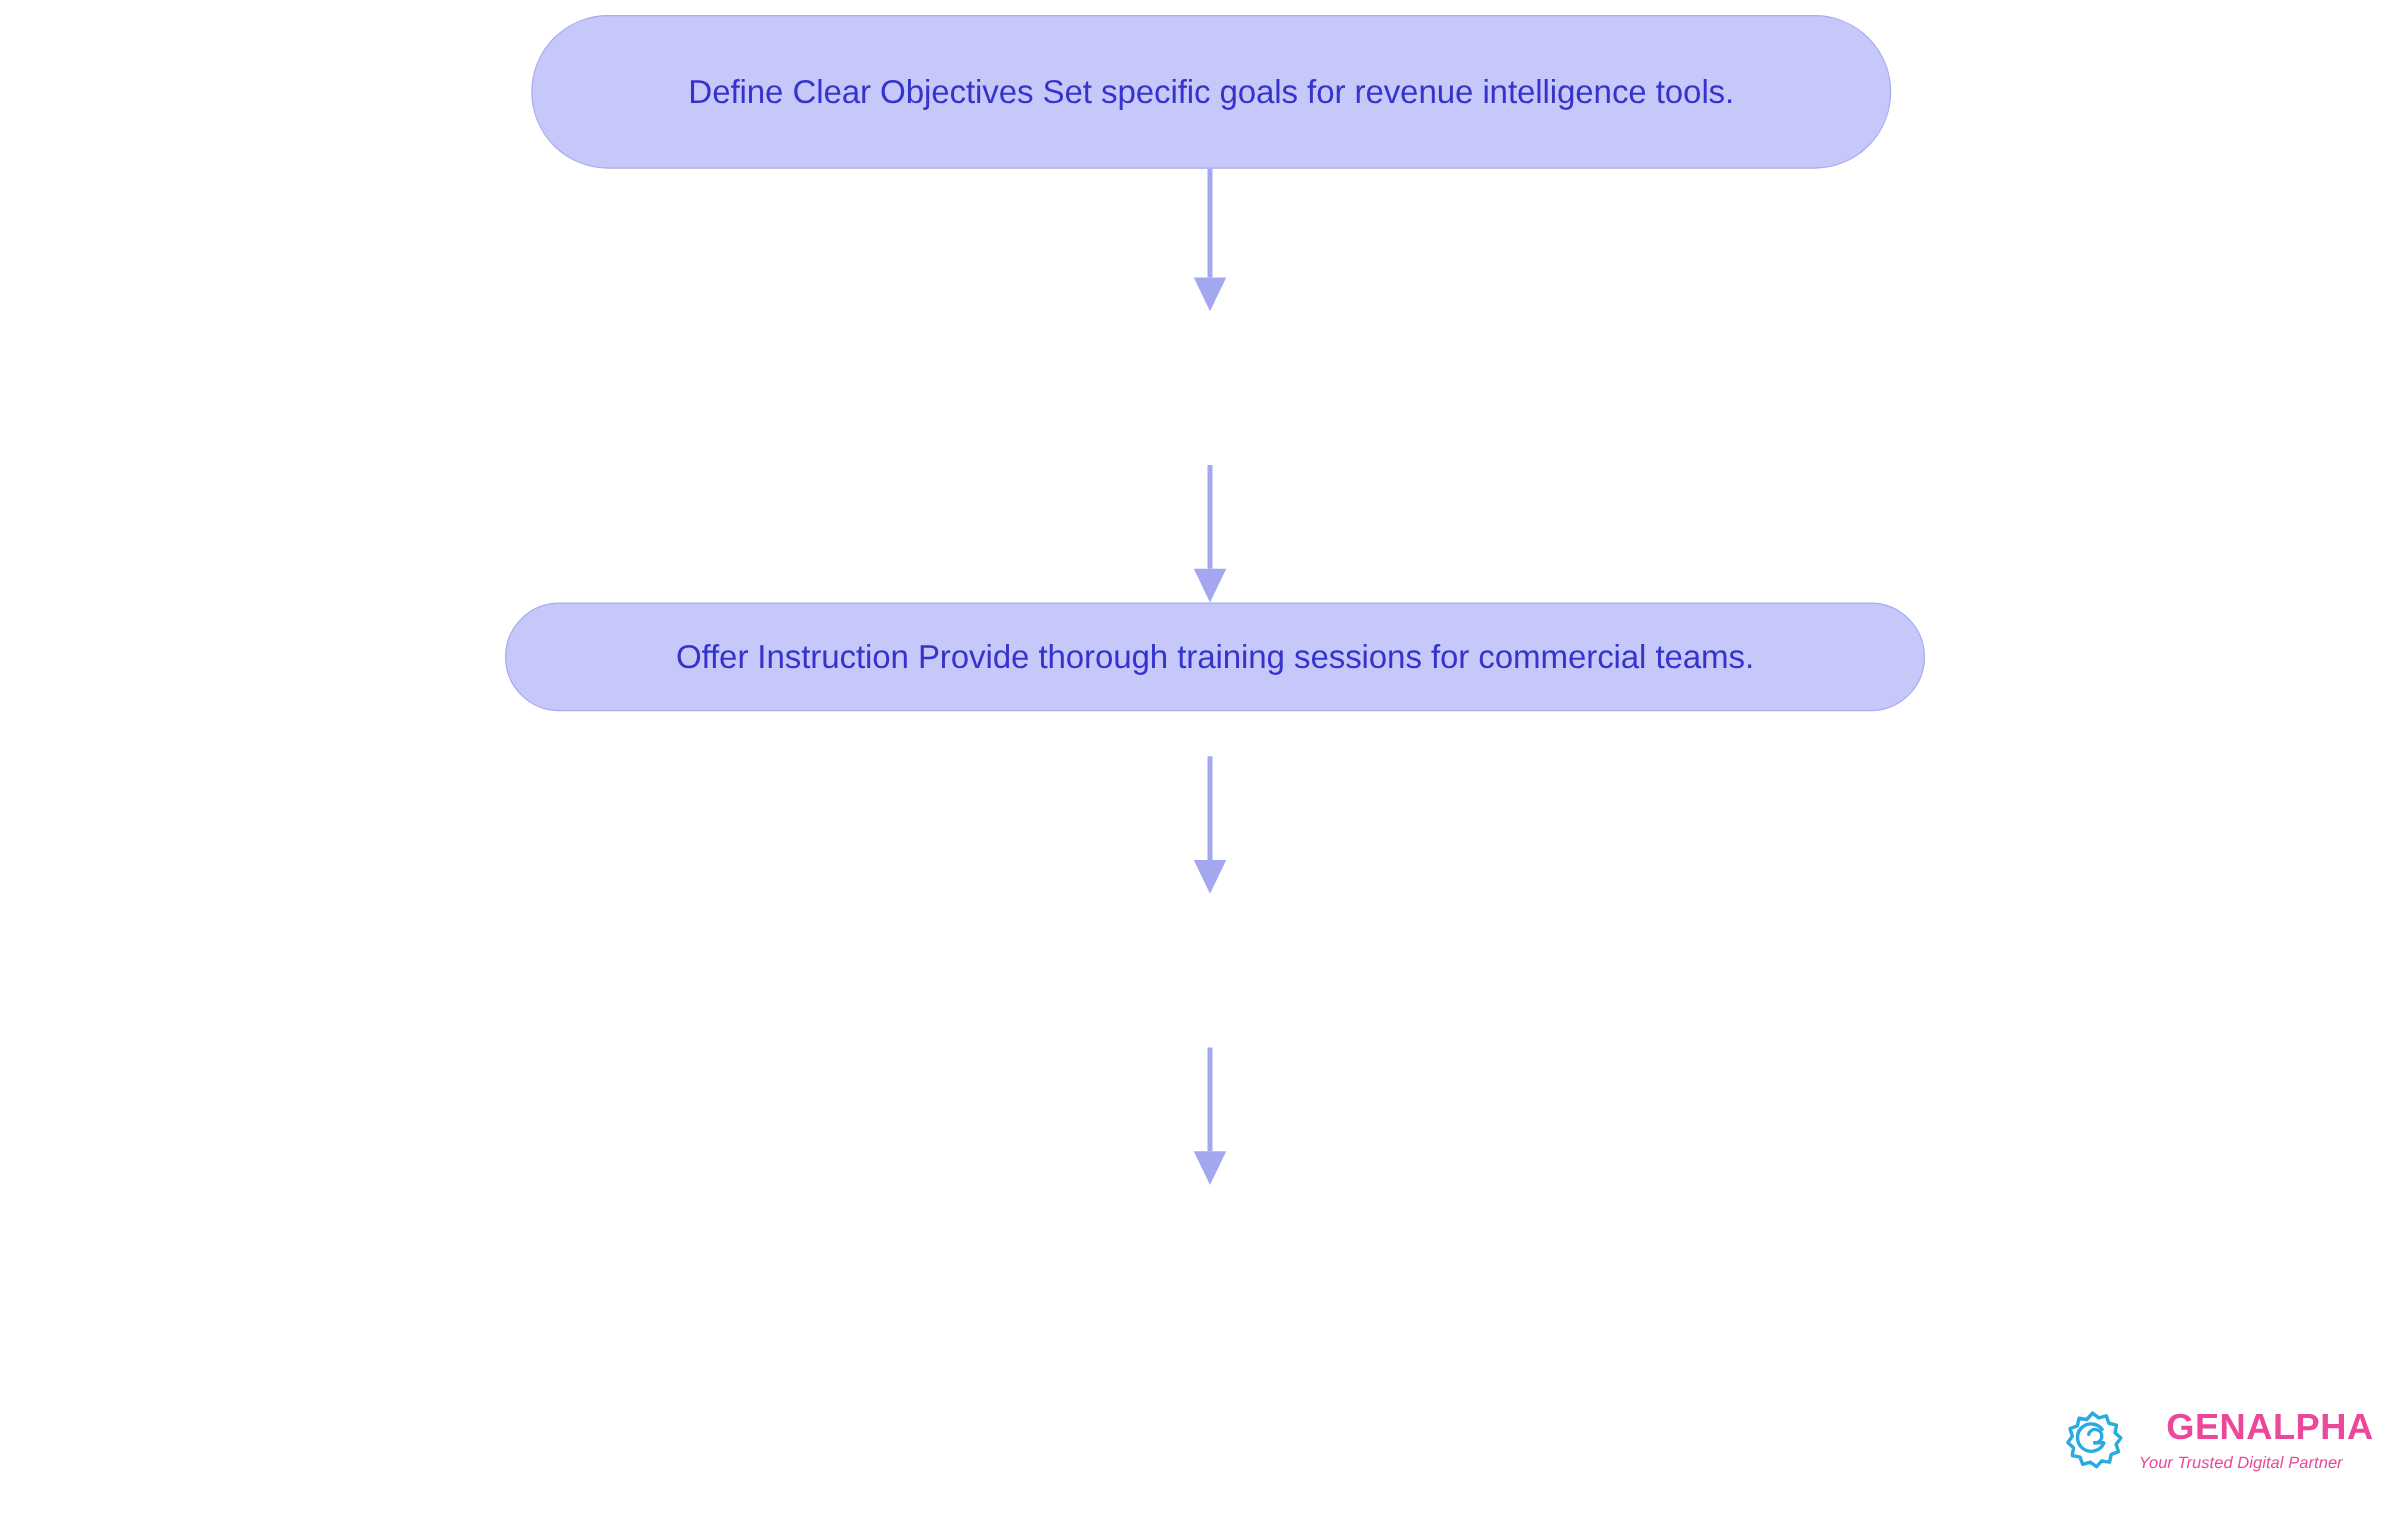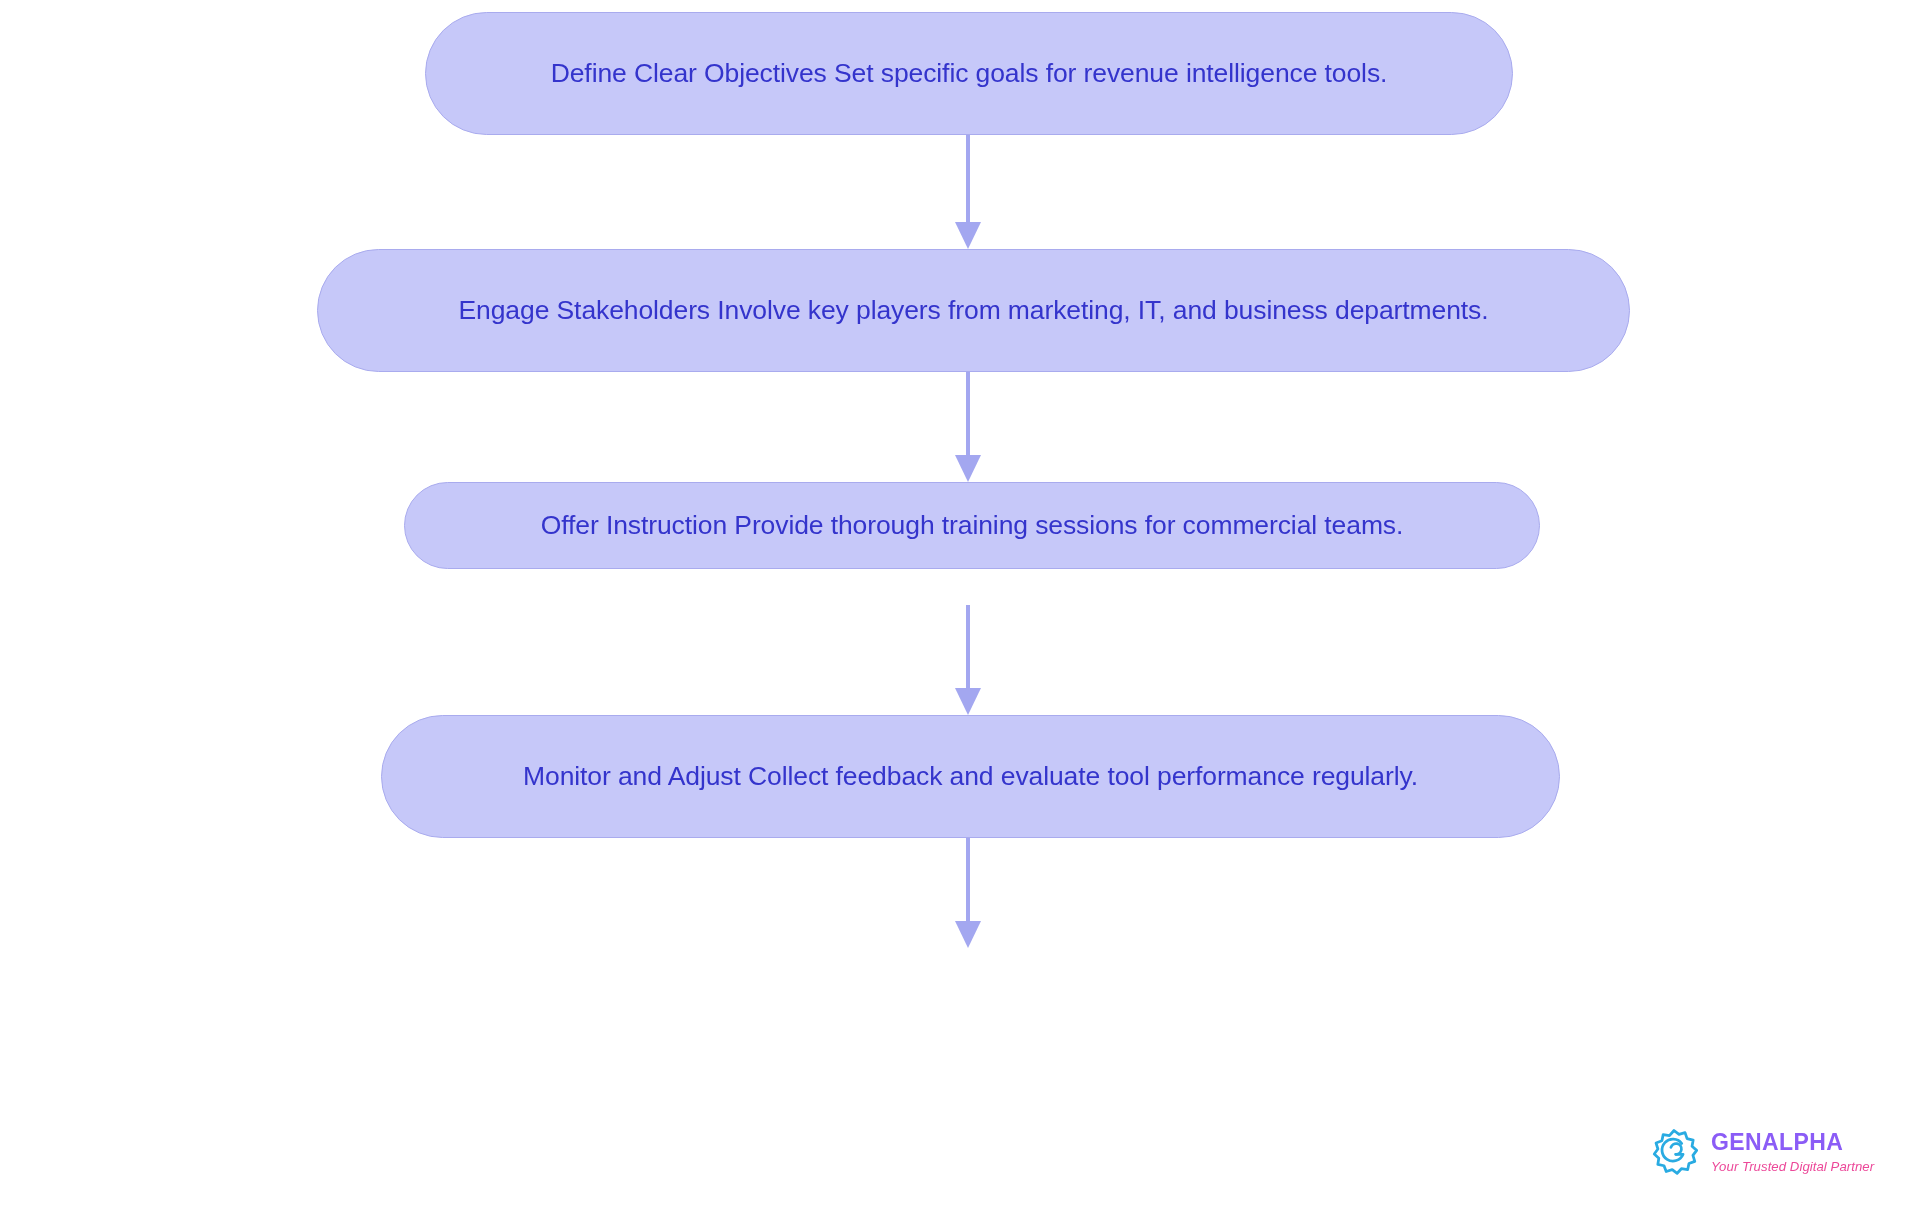--- a/index.html
+++ b/index.html
@@ -79,53 +79,48 @@
     height: 52px;
     flex: none;
   }
   #logo .wordmark {
     display: flex;
     flex-direction: column;
     justify-content: center;
     line-height: 1;
   }
   #logo .brand {
-    font-size: 23px;
+    font-size: 29px;
     font-weight: bold;
-    color: #8b5cf6;
+    color: #ec4899;
     letter-spacing: 0.4px;
+    margin-left: 22px;
   }
   #logo .tagline {
     font-size: 13.2px;
     font-style: italic;
     color: #ec4899;
     margin-top: 6px;
     letter-spacing: 0.05px;
   }
 </style>
 </head>
 <body>
 
 <div id="canvas">
 
   <div class="node" style="left:425px; top:12px; width:1088px; height:123px;">
     <span>Define Clear Objectives Set specific goals for revenue intelligence tools.</span>
   </div>
 
-  <div class="node" style="left:317px; top:249px; width:1313px; height:123px;">
-    <span>Engage Stakeholders Involve key players from marketing, IT, and business departments.</span>
-  </div>
 
   <div class="node" style="left:404px; top:482px; width:1136px; height:87px;">
     <span>Offer Instruction Provide thorough training sessions for commercial teams.</span>
   </div>
 
-  <div class="node" style="left:381px; top:715px; width:1179px; height:123px;">
-    <span>Monitor and Adjust Collect feedback and evaluate tool performance regularly.</span>
-  </div>
 
 
   <div class="connector" style="left:948px; top:135px; height:114px;">
     <div class="shaft" style="height:87px;"></div>
     <div class="head" style="top:87px;"></div>
   </div>
 
   <div class="connector" style="left:948px; top:372px; height:110px;">
     <div class="shaft" style="height:83px;"></div>
     <div class="head" style="top:83px;"></div>

